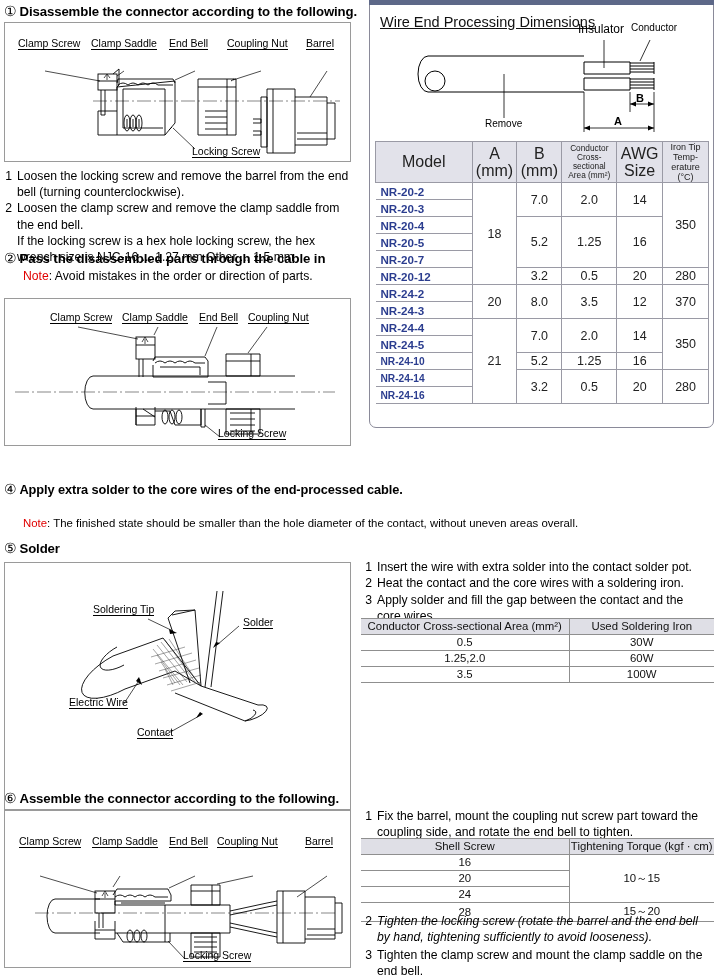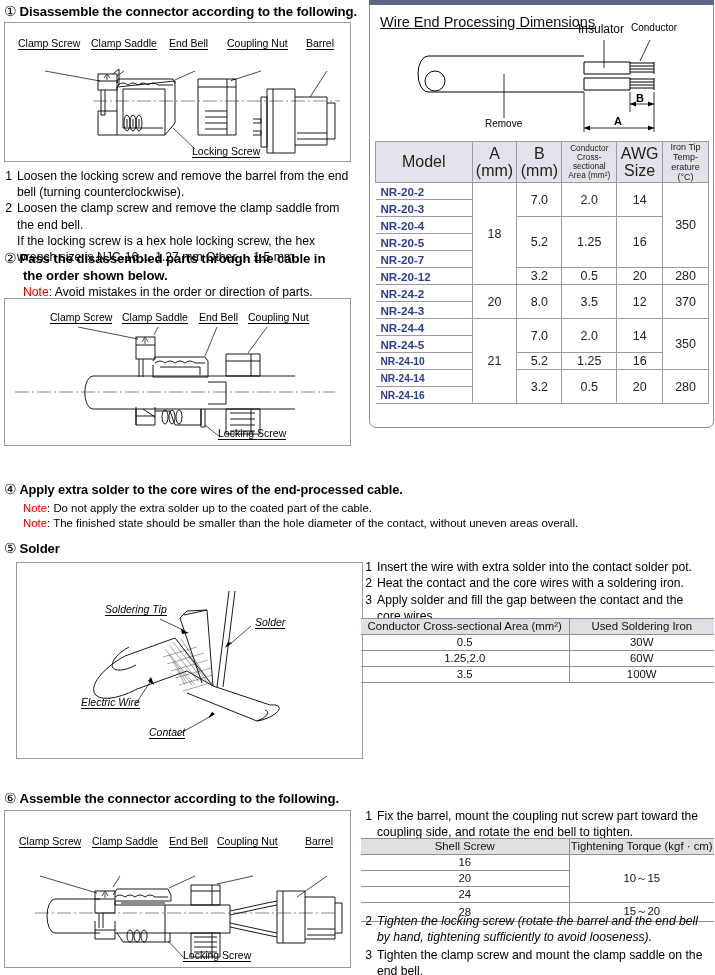--- a/index.html
+++ b/index.html
@@ -185,21 +185,20 @@
     <div class="nl-row">
       <div class="nl-n"></div>
       <div class="nl-t">If the locking screw is a hex hole locking screw, the hex wrench size is NJC-16 ... 1.27 mm Other ... 1.5 mm</div>
     </div>
   </div>
 
   <div style="position:absolute;left:4px;top:250px;width:355px;">
     <div class="step-head" style="position:relative;">
       <span class="circnum">②</span><span>Pass the disassembled parts through the cable in</span>
     </div>
-    <div class="step-head" style="padding-left:19px;">the order shown below.</div>
     <div class="note" style="padding-left:19px;padding-top:1px;">
       <span class="nw">Note</span><span>: Avoid mistakes in the order or direction of parts.</span>
     </div>
   </div>
 
   <div class="dbox" style="left:4px;top:298px;width:347px;height:148px;">
     <svg width="345" height="146" viewBox="0 0 345 146">
       <g fill="none" stroke="#000" stroke-width="0.9">
         <path d="M10 93 L330 93" stroke="#555" stroke-width="0.7" stroke-dasharray="14,3,2,3"></path>
 
@@ -248,32 +247,29 @@
     <div class="dlabel ul" style="left:117px;top:12px;">Clamp Saddle</div>
     <div class="dlabel ul" style="left:194px;top:12px;">End Bell</div>
     <div class="dlabel ul" style="left:243px;top:12px;">Coupling Nut</div>
     <div class="dlabel ul" style="left:213px;top:128px;">Locking Screw</div>
   </div>
 
 
   <div class="step-head" style="position:absolute;left:4px;top:481px;font-size:12.8px;">
     <span class="circnum">④</span><span>Apply extra solder to the core wires of the end-processed cable.</span>
   </div>
-  <div class="note" style="position:absolute;left:23px;top:501px;font-size:11.4px;">
-    <span class="nw">Note</span><span>: Do not apply the extra solder up to the coated part of the cable.</span>
-  </div>
   <div class="note" style="position:absolute;left:23px;top:516px;font-size:11.4px;">
     <span class="nw">Note</span><span>: The finished state should be smaller than the hole diameter of the contact, without uneven areas overall.</span>
   </div>
 
   <div class="step-head" style="position:absolute;left:4px;top:540px;">
     <span class="circnum">⑤</span><span>Solder</span>
   </div>
 
-  <div class="dbox" style="left:16px;top:562px;width:347px;height:197px;font-style:italic;">
+  <div class="dbox" style="left:4px;top:562px;width:347px;height:248px;">
     <svg width="345" height="195" viewBox="0 0 345 195">
       <g fill="none" stroke="#000" stroke-width="0.9">
 
         <path d="M108 93 L158 75"></path>
         <path d="M120 126 L170 108"></path>
         <path d="M108 93 A7 17 60 0 0 120 126"></path>
         <path d="M112 84 A5 12 60 0 0 119 102"></path>
 
         <path d="M158 75 L196 123 M170 108 L196 123"></path>
         <g stroke-width="0.45" stroke="#333">

